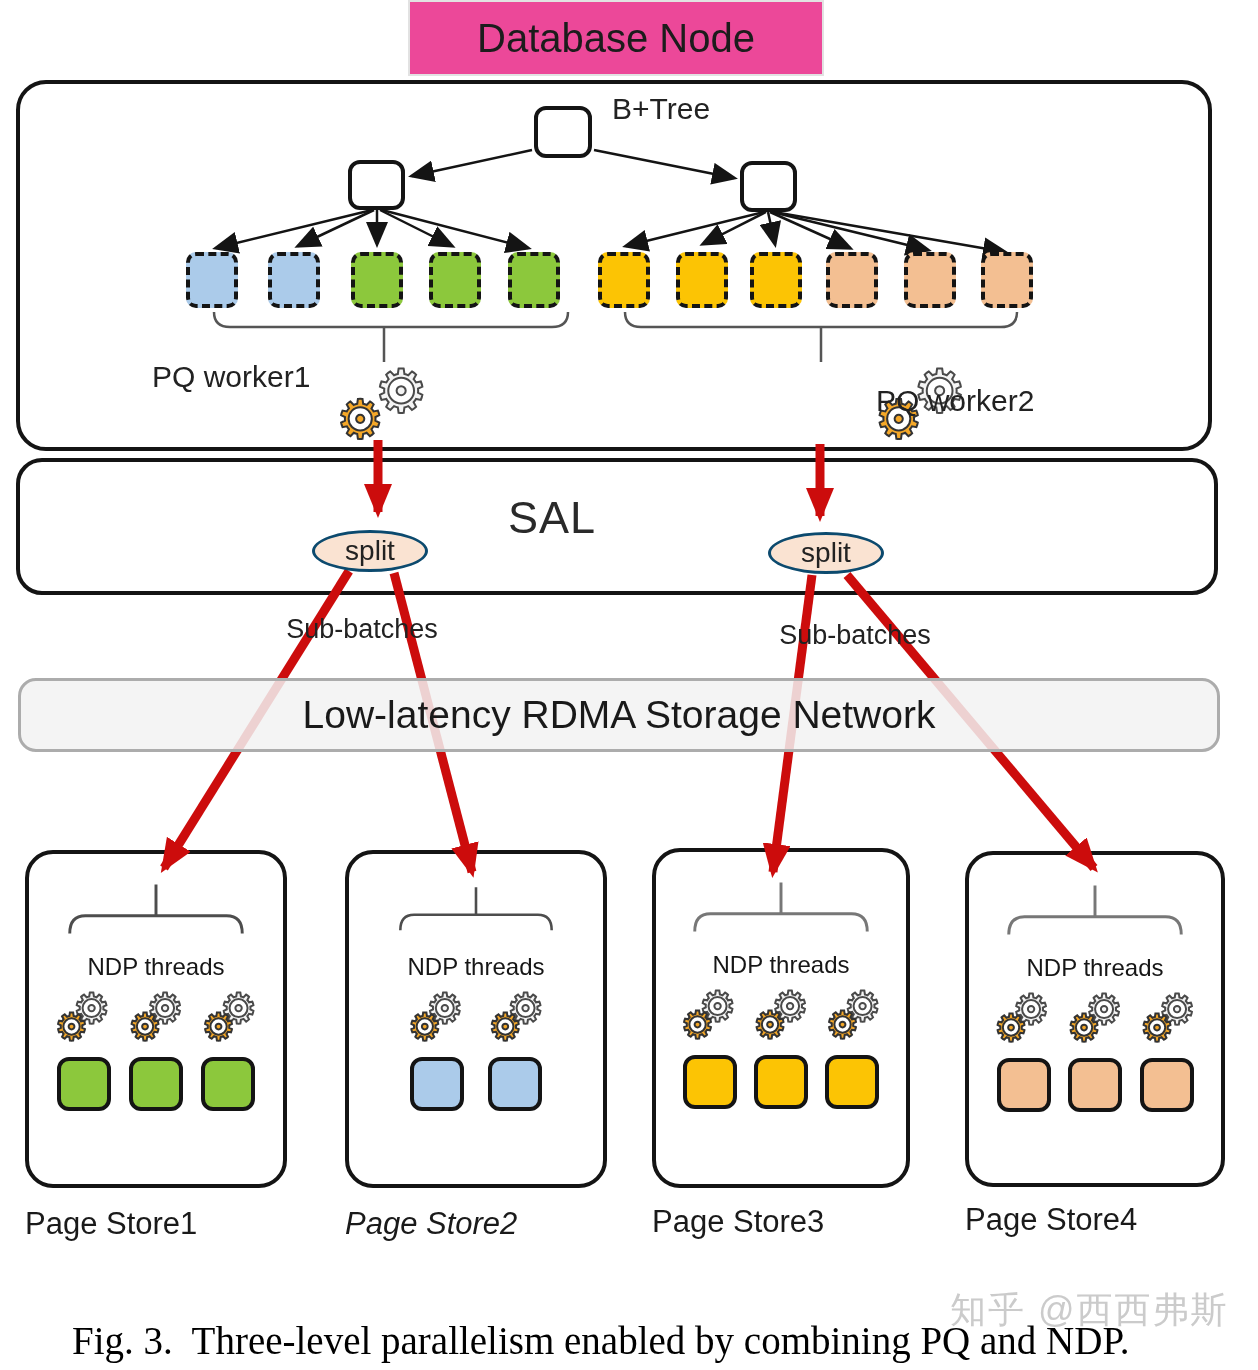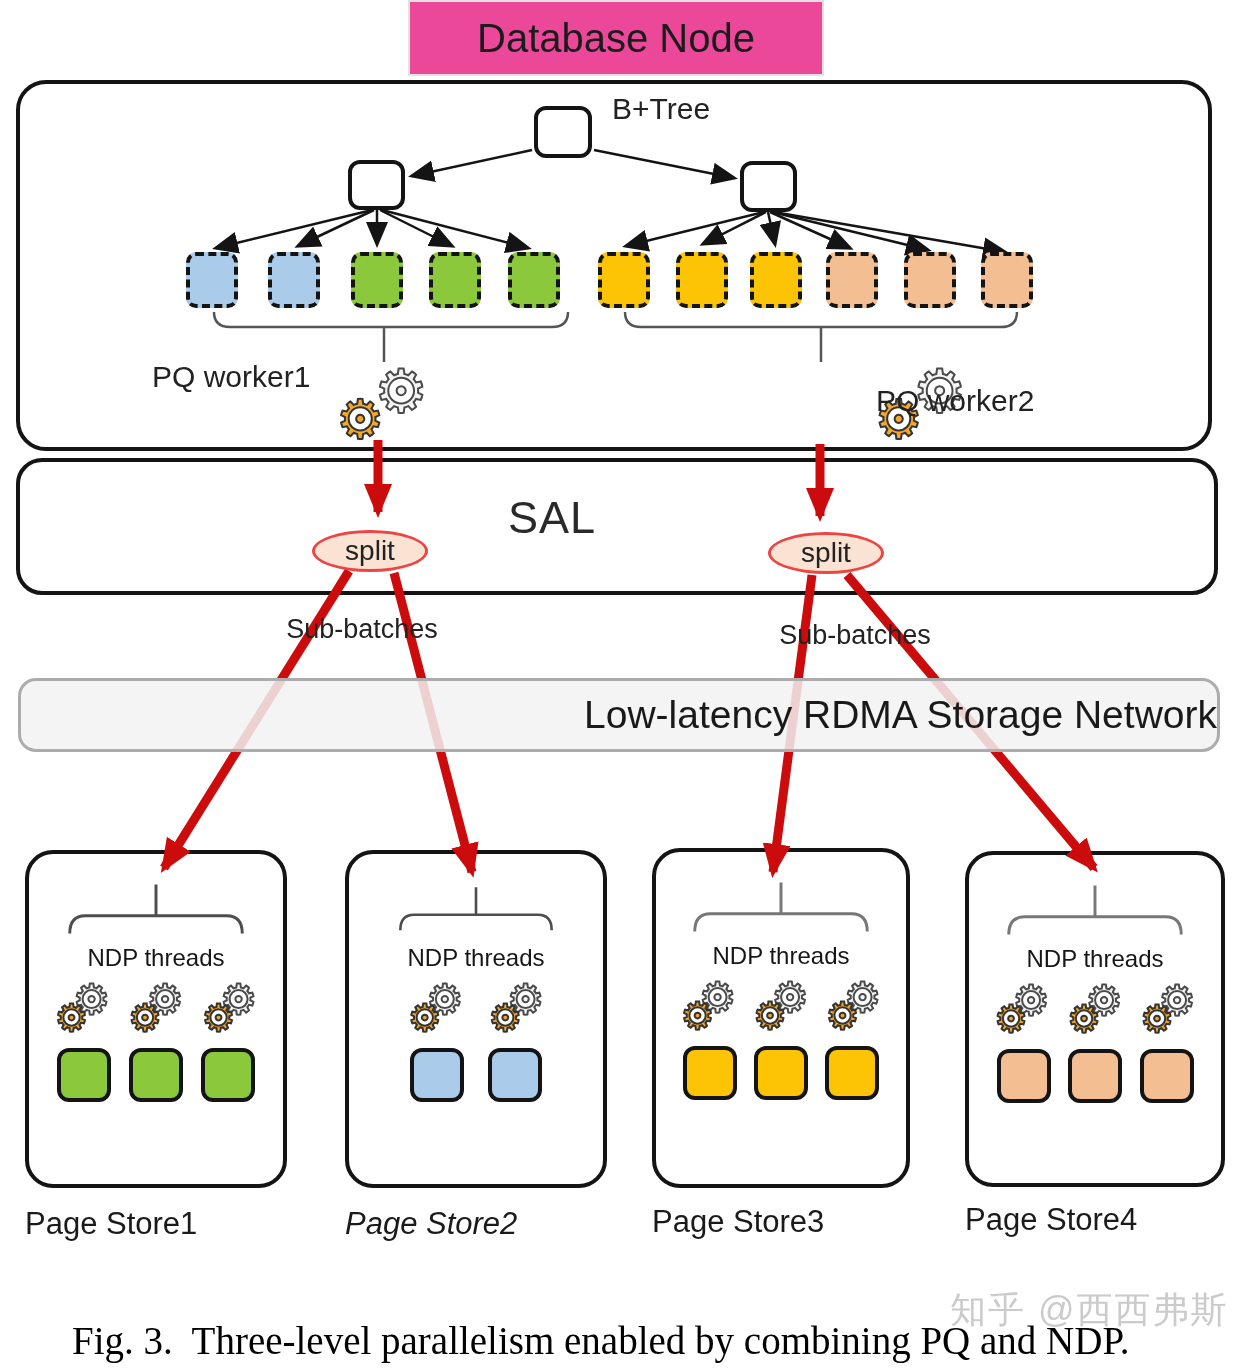--- a/index.html
+++ b/index.html
@@ -31,35 +31,35 @@
               -webkit-text-stroke:2px #4a4a4a;}
   .gear .front{position:absolute;left:0;bottom:0;font-size:38px;line-height:1;color:var(--gear,#F5A828);
               -webkit-text-stroke:2px #333;}
   .gear-lg{width:92px;height:84px;}
   .gear-lg .back{font-size:60px;top:0;}
   .gear-lg .front{font-size:54px;}
 
   .pq-label{font-size:30px;color:#222;z-index:3;white-space:nowrap;}
 
   
-  .split-ellipse{width:116px;height:42px;border:3px solid #ef4444;border-radius:50%;
+  .split-ellipse{width:116px;height:42px;border:3px solid #0c4a6e;border-radius:50%;
     background:#FAE3D2;display:flex;align-items:center;justify-content:center;
     font-size:28px;color:#222;z-index:3;box-sizing:border-box;}
 
   .sub-batches{width:220px;text-align:center;font-size:27px;color:#222;z-index:3;}
 
   
   .rdma-bar{left:18px;top:678px;width:1196px;height:68px;border:3px solid #acacac;border-radius:18px;
-    background:rgba(242,242,242,0.86);display:flex;align-items:center;justify-content:flex-end;
+    background:rgba(242,242,242,0.86);display:flex;align-items:center;justify-content:center;
     font-size:39px;color:#191919;z-index:2;}
 
   
   .page-store{border:4px solid #141414;border-radius:28px;background:#fff;z-index:0;box-sizing:border-box;}
   .store-brace{display:block;margin:22px auto 0 auto;}
-  .ndp-label{text-align:center;font-size:24px;color:#161616;margin-top:6px;}
+  .ndp-label{text-align:center;font-size:24px;color:#161616;margin-top:15px;}
   .gear-row{display:flex;justify-content:space-evenly;align-items:center;height:62px;margin-top:6px;padding:0 8px;}
   .square-row{display:flex;justify-content:space-evenly;align-items:center;margin-top:8px;padding:0 10px;}
   .ndp-square{width:54px;height:54px;border:4px solid #141414;border-radius:12px;box-sizing:border-box;}
 
   .store-label{text-align:left;font-size:31px;color:#1a1a1a;z-index:3;}
 
   
   .caption{left:72px;top:1318px;font-size:39px;font-family:"Liberation Serif",serif;color:#000;
            white-space:pre;z-index:5;}
   .watermark{left:950px;top:1286px;font-size:36px;color:#cbcbcb;letter-spacing:2px;z-index:4;white-space:nowrap;}

